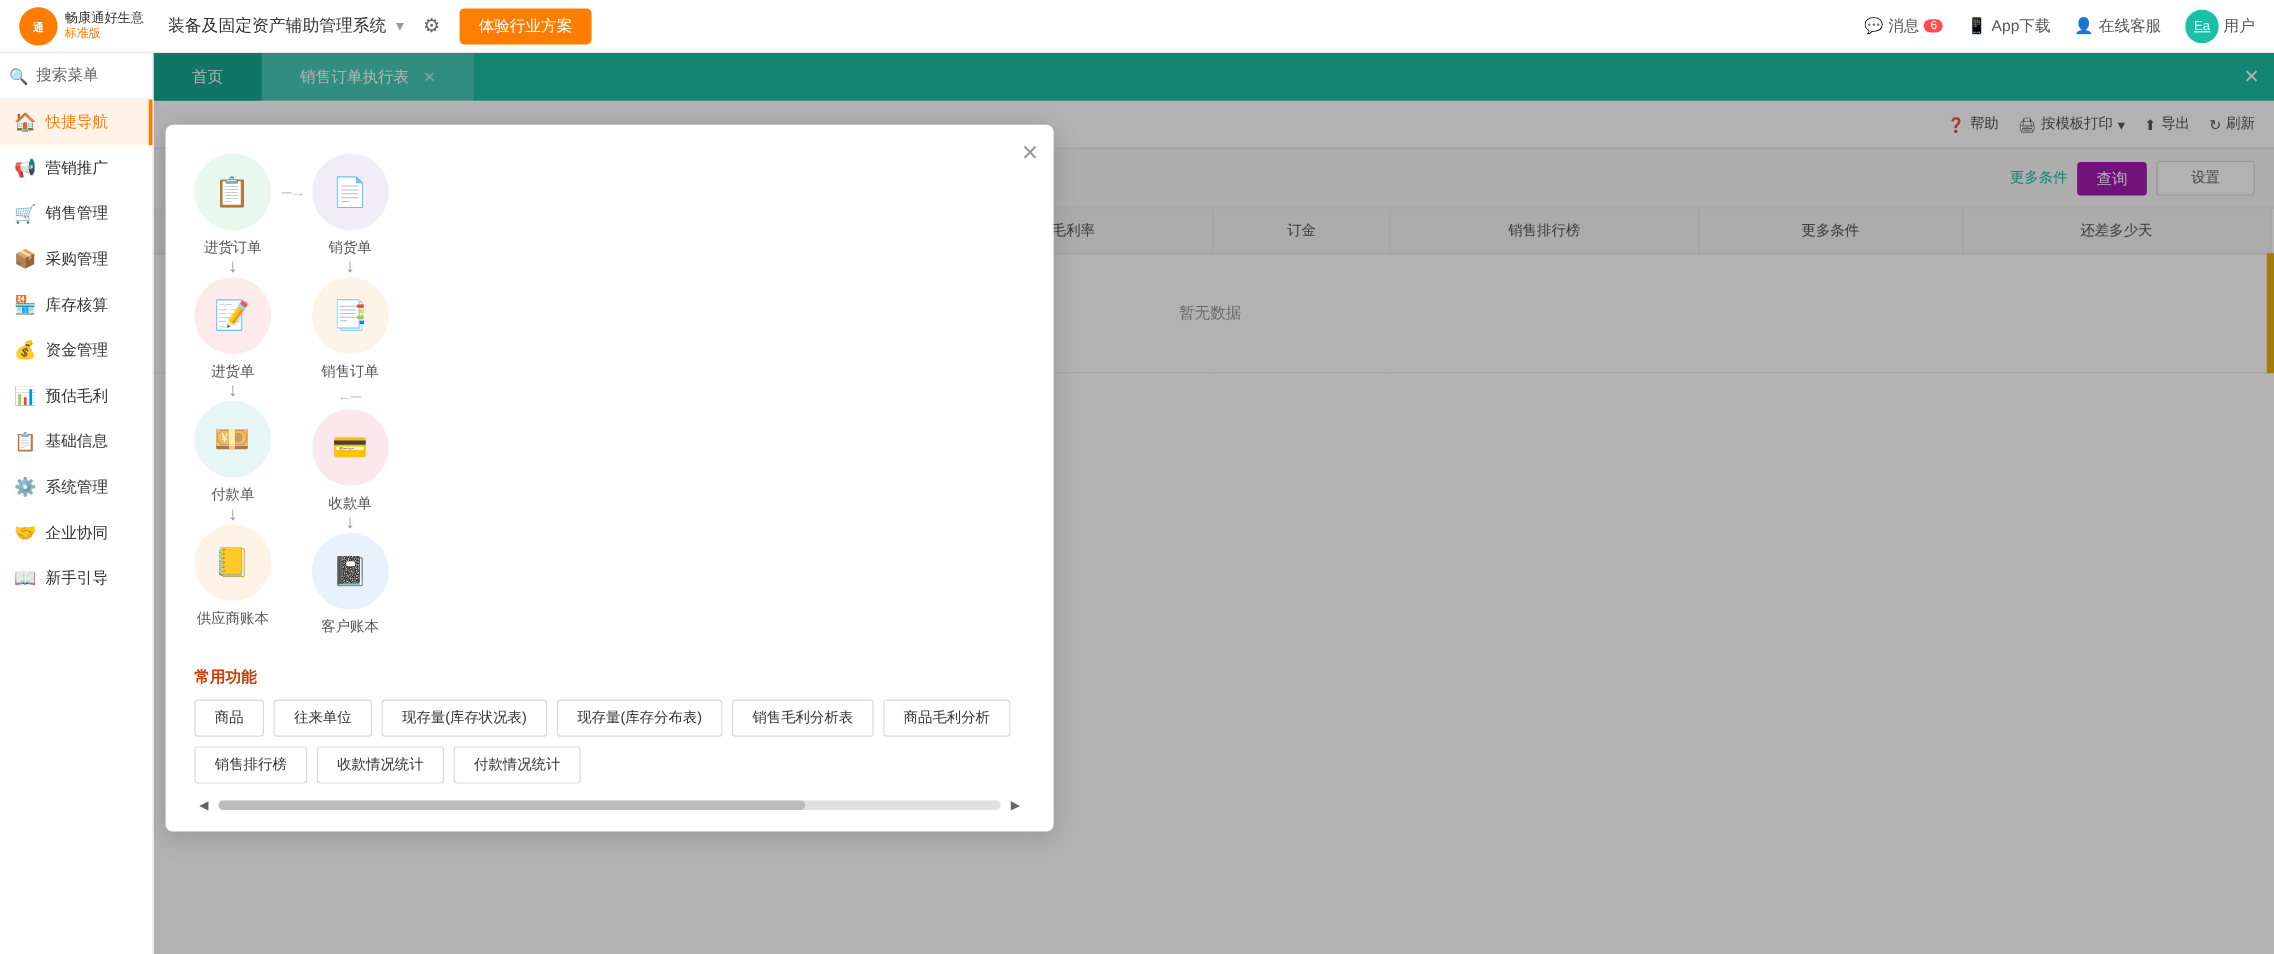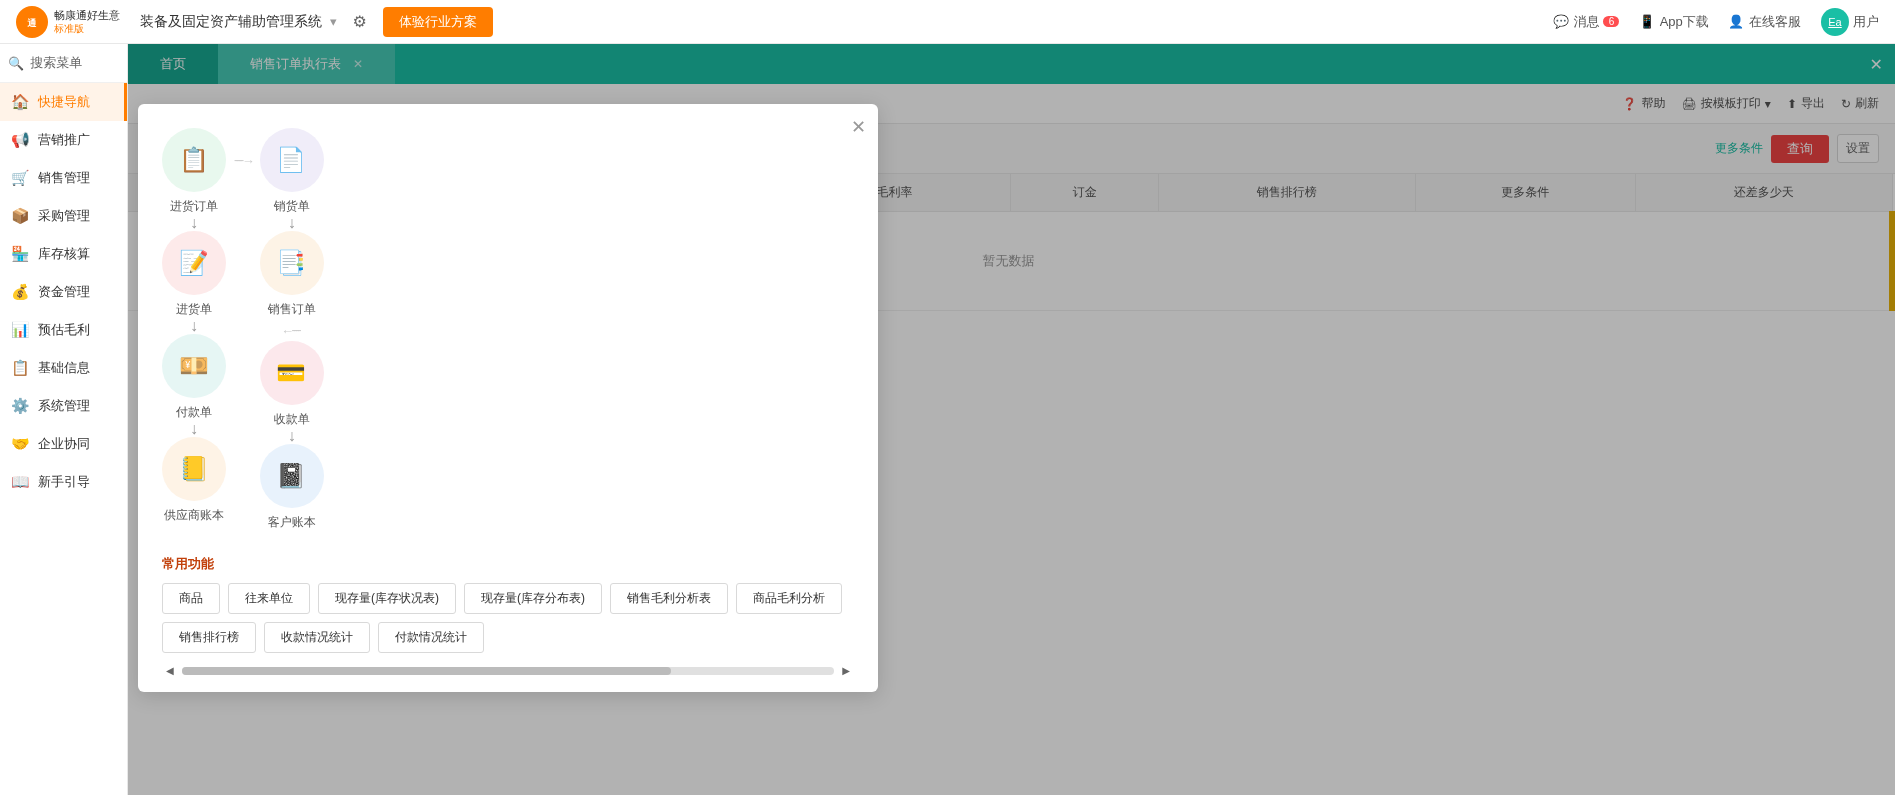--- a/index.html
+++ b/index.html
@@ -36,22 +36,22 @@
     .tab-bar { height: 40px; background: #1abfa5; display: flex; align-items: center; padding: 0 0; flex-shrink: 0; }
     .tab-item { padding: 0 32px; height: 40px; display: flex; align-items: center; cursor: pointer; color: rgba(255,255,255,0.85); font-size: 13px; gap: 6px; }
     .tab-item.active { background: rgba(255,255,255,0.2); color: #fff; }
     .tab-home { background: #17a891; color: #fff; }
     .tab-close { margin-left: 6px; font-size: 12px; opacity: 0.7; }
     .tab-bar-close { margin-left: auto; margin-right: 12px; color: #fff; cursor: pointer; font-size: 16px; }
 
     
     .content-toolbar { height: 40px; background: #fff; border-bottom: 1px solid #e8e8e8; display: flex; align-items: center; padding: 0 16px; gap: 16px; flex-shrink: 0; }
     .toolbar-btn { display: flex; align-items: center; gap: 4px; color: #555; cursor: pointer; font-size: 12px; }
-    .toolbar-btn-primary { background: #ef4444; color: #fff; border: none; border-radius: 3px; padding: 5px 16px; cursor: pointer; font-size: 13px; }
-    .toolbar-btn-set { background: #fff; color: #666; border: 1px solid #d9d9d9; border-radius: 3px; padding: 5px 8px; cursor: pointer; font-size: 12px; }
+    .toolbar-btn-primary { background: #a21caf; color: #fff; border: none; border-radius: 3px; padding: 5px 16px; cursor: pointer; font-size: 13px; }
+    .toolbar-btn-set { background: #fff; color: #666; border: 1px solid #d9d9d9; border-radius: 3px; padding: 5px 28px; cursor: pointer; font-size: 12px; }
 
     
     .filter-row { height: 50px; background: #fafafa; border-bottom: 1px solid #e8e8e8; display: flex; align-items: center; padding: 0 16px; gap: 12px; flex-shrink: 0; }
     .filter-input { border: 1px solid #d9d9d9; border-radius: 3px; padding: 4px 8px; font-size: 12px; width: 160px; color: #bbb; }
     .filter-select { border: 1px solid #d9d9d9; border-radius: 3px; padding: 4px 8px; font-size: 12px; width: 120px; color: #333; background: #fff; }
     .calendar-icon { color: #999; cursor: pointer; }
     .more-conditions { color: #1abfa5; font-size: 12px; cursor: pointer; }
 
     
     .table-area { flex: 1; overflow: auto; background: #fff; }

